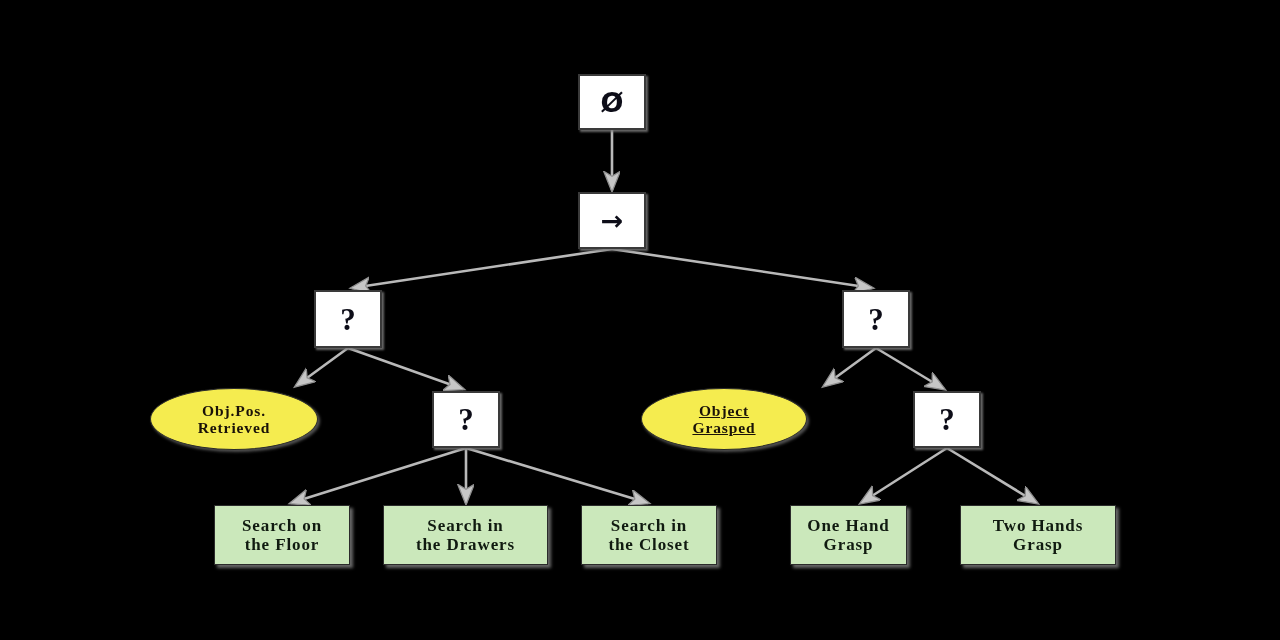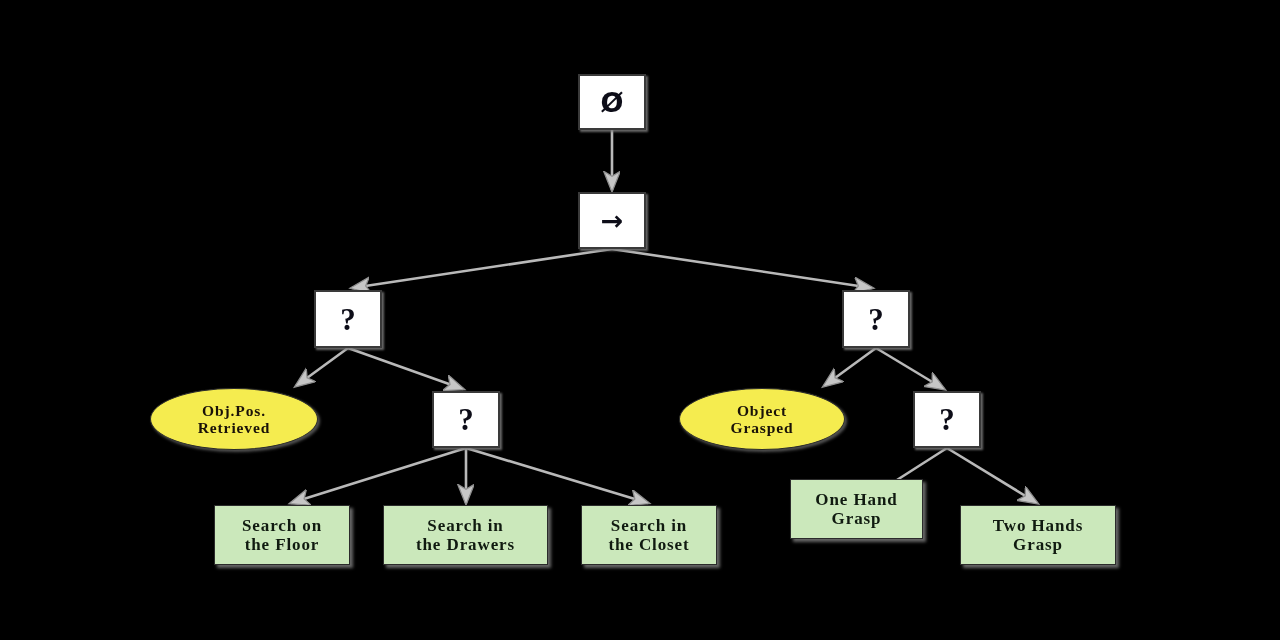--- a/index.html
+++ b/index.html
@@ -120,40 +120,40 @@
       <div class="node ctrl" style="left: 842px; top: 290px; width: 68px; height: 58px;">
         <span class="glyph qmark">?</span>
       </div>
       <div class="node cond" style="left: 150px; top: 388px; width: 168px; height: 62px;">
         <span class="label">Obj.Pos.
 Retrieved</span>
       </div>
       <div class="node ctrl" style="left: 432px; top: 391px; width: 68px; height: 57px;">
         <span class="glyph qmark">?</span>
       </div>
-      <div class="node cond" style="left: 679px; top: 388px; width: 166px; height: 62px;">
+      <div class="node cond" style="left: 641px; top: 388px; width: 166px; height: 62px; text-decoration: underline;">
         <span class="label">Object
 Grasped</span>
       </div>
       <div class="node ctrl" style="left: 913px; top: 391px; width: 68px; height: 57px;">
         <span class="glyph qmark">?</span>
       </div>
       <div class="node act" style="left: 214px; top: 505px; width: 136px; height: 60px;">
         <span class="label">Search on
 the Floor</span>
       </div>
       <div class="node act" style="left: 383px; top: 505px; width: 165px; height: 60px;">
         <span class="label">Search in
 the Drawers</span>
       </div>
       <div class="node act" style="left: 581px; top: 505px; width: 136px; height: 60px;">
         <span class="label">Search in
 the Closet</span>
       </div>
-      <div class="node act" style="left: 790px; top: 479px; width: 133px; height: 60px;">
+      <div class="node act" style="left: 790px; top: 505px; width: 117px; height: 60px;">
         <span class="label">One Hand
 Grasp</span>
       </div>
       <div class="node act" style="left: 960px; top: 505px; width: 156px; height: 60px;">
         <span class="label">Two Hands
 Grasp</span>
       </div>
     </div>
 
 </div>

